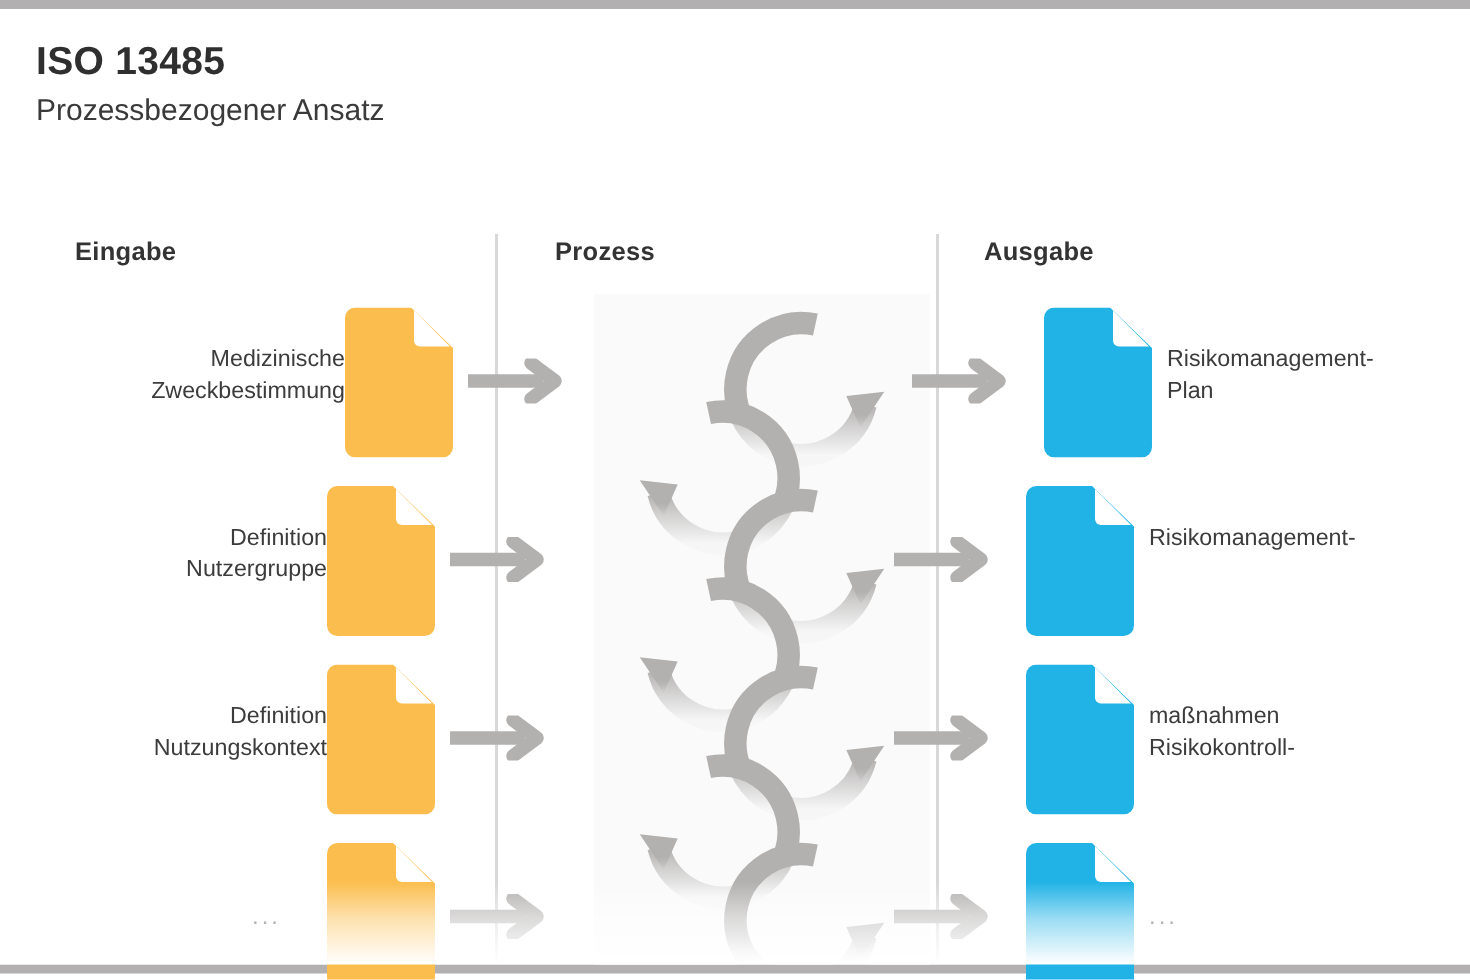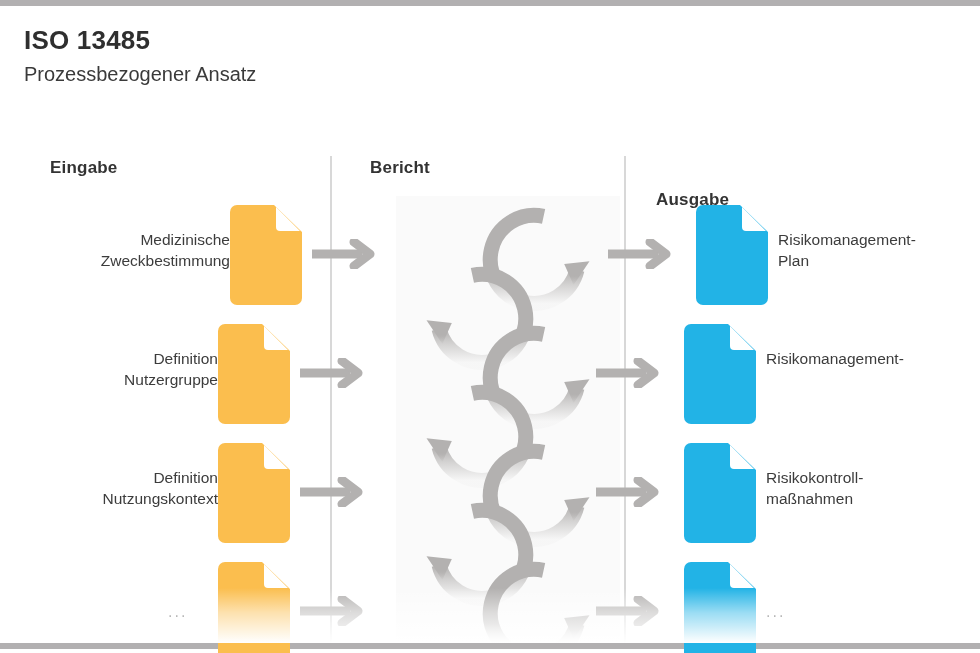--- a/index.html
+++ b/index.html
@@ -34,21 +34,21 @@
   .divider.left{left:330px;}
   .divider.right{left:624px;}
 
   
   .col-head{
     position:absolute;font-size:17px;font-weight:bold;color:#333333;
     letter-spacing:.2px;
   }
   .col-head.input{left:50px;top:158px;}
   .col-head.process{left:370px;top:158px;}
-  .col-head.output{left:656px;top:158px;margin-top:32px;}
+  .col-head.output{left:656px;top:158px;}
 
   
   .row{position:absolute;left:0;width:980px;height:118px;}
   .row.r0{top:201px;margin-left:12px;}
   .row.r1{top:320px;}
   .row.r2{top:439px;}
   .row.r3{top:558px;}
 
   
   .in-label{
@@ -106,21 +106,21 @@
 <div class="heading">
   <h1 class="title">ISO 13485</h1>
   <h2 class="subtitle">Prozessbezogener Ansatz</h2>
 </div>
 
 <div class="process-band"></div>
 <div class="divider left"></div>
 <div class="divider right"></div>
 
 <div class="col-head input">Eingabe</div>
-<div class="col-head process">Bericht</div>
+<div class="col-head process">Prozess</div>
 <div class="col-head output">Ausgabe</div>
 
 <div class="cycle-wrap">
   <svg width="224" height="447" viewBox="0 0 224 447" xmlns="http://www.w3.org/2000/svg" aria-hidden="true">
     <defs>
       <linearGradient id="cycFade" x1="0" y1="0" x2="0" y2="1">
         <stop offset="0%" stop-color="#b3b1b0" stop-opacity="1"></stop>
         <stop offset="62%" stop-color="#b3b1b0" stop-opacity="1"></stop>
         <stop offset="80%" stop-color="#b3b1b0" stop-opacity="0.52"></stop>
         <stop offset="100%" stop-color="#b3b1b0" stop-opacity="0.05"></stop>
@@ -255,22 +255,22 @@
       <path d="M44,3 L60,15 L44,27" stroke="#b3b1b0" stroke-width="9" stroke-linecap="round" stroke-linejoin="round" fill="none"></path>
     </svg>
   </div>
   <div class="doc output">
     <svg viewBox="0 0 72 100" xmlns="http://www.w3.org/2000/svg" aria-hidden="true">
       <path d="M7,0 H44 L72,27 V93 A7,7 0 0 1 65,100 H7 A7,7 0 0 1 0,93 V7 A7,7 0 0 1 7,0 Z" fill="#22b3e6"></path>
       <path d="M46,2 L70,26 H50 A4,4 0 0 1 46,22 Z" fill="#ffffff"></path>
     </svg>
   </div>
   <div class="out-label">
+    <div>maßnahmen</div>
     <div>Risikokontroll-</div>
-    <div>maßnahmen</div>
   </div>
 </div>
 
 <div class="row r3">
   <div class="dots left">...</div>
   <div class="doc input">
     <svg viewBox="0 0 72 100" xmlns="http://www.w3.org/2000/svg" aria-hidden="true">
       <path d="M7,0 H44 L72,27 V93 A7,7 0 0 1 65,100 H7 A7,7 0 0 1 0,93 V7 A7,7 0 0 1 7,0 Z" fill="#fbbe4e"></path>
       <path d="M46,2 L70,26 H50 A4,4 0 0 1 46,22 Z" fill="#ffffff"></path>
     </svg>

